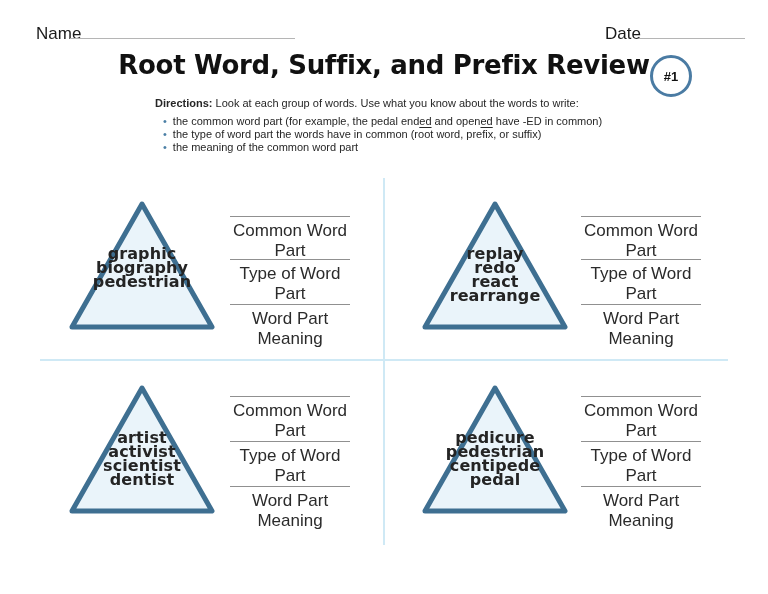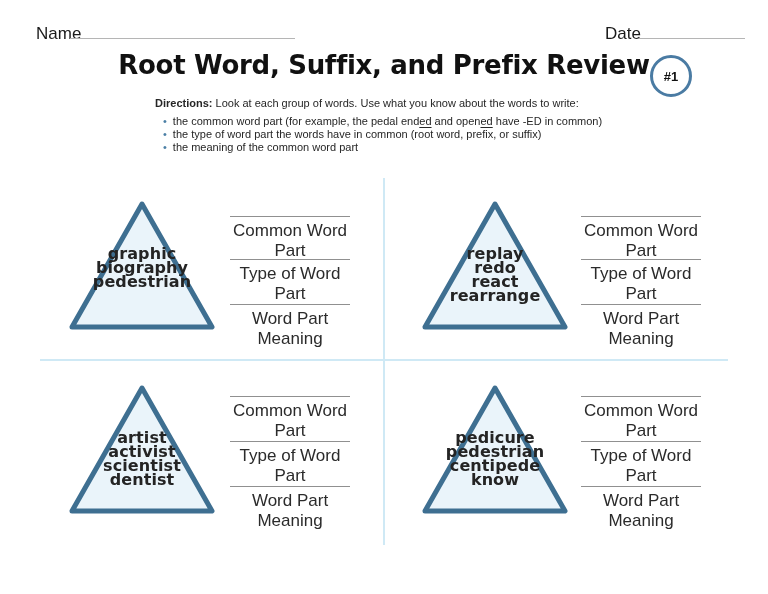--- a/index.html
+++ b/index.html
@@ -114,21 +114,21 @@
     <div class="word">dentist</div>
   </div>
 
   <svg class="tri tri-br" viewBox="0 0 150 138">
     <polygon points="75,8 145,131 5,131" fill="#eaf4fa" stroke="#3e6f91" stroke-width="5" stroke-linejoin="round"></polygon>
   </svg>
   <div class="words w-br">
     <div class="word">pedicure</div>
     <div class="word">pedestrian</div>
     <div class="word">centipede</div>
-    <div class="word">know</div>
+    <div class="word">pedal</div>
   </div>
 
   <div class="ans cL r1">
     <div class="line"></div>
     <div class="lab">Common Word Part</div>
   </div>
   <div class="ans cL r2">
     <div class="line"></div>
     <div class="lab">Type of Word Part</div>
   </div>

